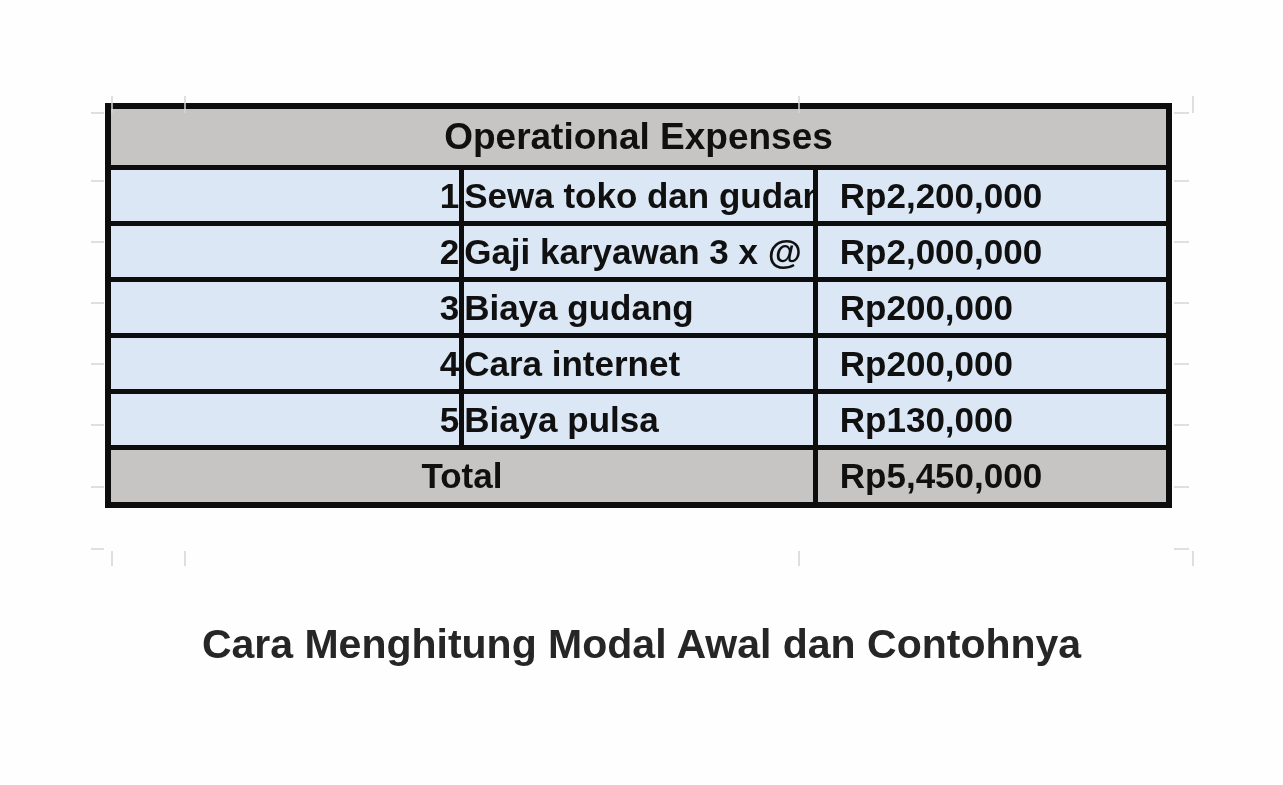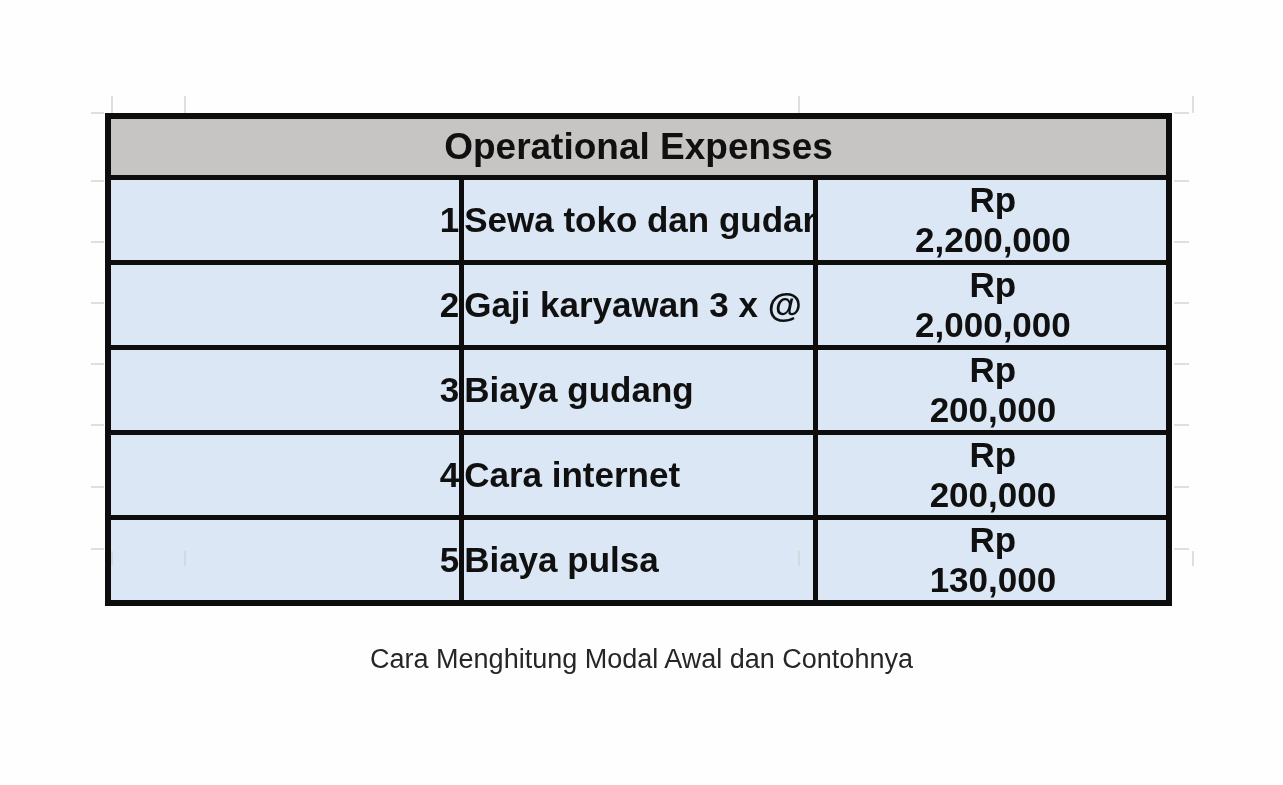--- a/index.html
+++ b/index.html
@@ -7,21 +7,21 @@
     width: 1283px; height: 785px;
     background: #fefefe;
     font-family: "Liberation Sans", sans-serif;
     overflow: hidden;
   }
   .stage { position: relative; width: 1283px; height: 785px; }
 
   
   table.expenses {
     position: absolute;
-    left: 105px; top: 113px;
+    left: 105px; top: 103px;
     width: 1067px;
     border-collapse: collapse;
     table-layout: fixed;
     border: 6px solid var(--border, #0d0d0d);
     font-weight: 700;
     color: var(--text, #101010);
     font-size: 35px;
   }
   table.expenses td {
     border: 5px solid var(--border, #0d0d0d);
@@ -37,44 +37,42 @@
   }
   tr.data-row td { background: var(--row-bg, #dbe7f4); height: 51px; }
   td.col-num  { width: 66px;  text-align: right; padding-right: 14px; }
   td.col-desc { width: 590px; text-align: left;  padding-left: 8px; }
   td.col-amt  { width: 381px; }
   .amt-wrap {
     display: flex;
     justify-content: flex-start;
     align-items: center;
     padding: 0 20px 0 22px;
-    flex-direction: column;
   }
   tr.total-row td {
     background: var(--header-bg, #c6c5c3);
     height: 52px;
   }
   tr.total-row td.total-label-cell { text-align: center; }
 
   
   .stub { position: absolute; background: #d4d4d4; opacity: .75; }
   .stub.v { width: 2px; }
   .stub.h { height: 2px; }
 
   
   .caption {
     position: absolute;
     left: 0; right: 0;
     top: 621px;
     text-align: center;
-    font-size: 27px;
-    font-weight: 400;
+    font-size: 41px;
+    font-weight: 700;
     color: #262626;
     letter-spacing: 0px;
-    margin-top: 23px;
   }
 </style>
 </head>
 <body>
 
 <div class="stage" style="--header-bg: #c6c5c3; --row-bg: #dbe7f4; --border: #0d0d0d; --text: #101010;">
 
   <table class="expenses">
     <tbody>
       <tr class="header-row">
@@ -129,20 +127,29 @@
         <td class="col-num">5</td>
         <td class="col-desc">Biaya pulsa</td>
         <td class="col-amt">
           <div class="amt-wrap">
             <span>Rp</span>
             <span>130,000</span>
           </div>
         </td>
       </tr>
 
+      <tr class="total-row">
+        <td colspan="2" class="total-label-cell">Total</td>
+        <td class="col-amt">
+          <div class="amt-wrap">
+            <span>Rp</span>
+            <span>5,450,000</span>
+          </div>
+        </td>
+      </tr>
     </tbody>
   </table>
 
   <div class="caption">Cara Menghitung Modal Awal dan Contohnya</div>
 
   <div id="stubs">
       <div class="stub v" style="left: 111px; top: 96px; height: 17px;"></div>
       <div class="stub v" style="left: 111px; top: 551px; height: 15px;"></div>
       <div class="stub v" style="left: 184px; top: 96px; height: 17px;"></div>
       <div class="stub v" style="left: 184px; top: 551px; height: 15px;"></div>

